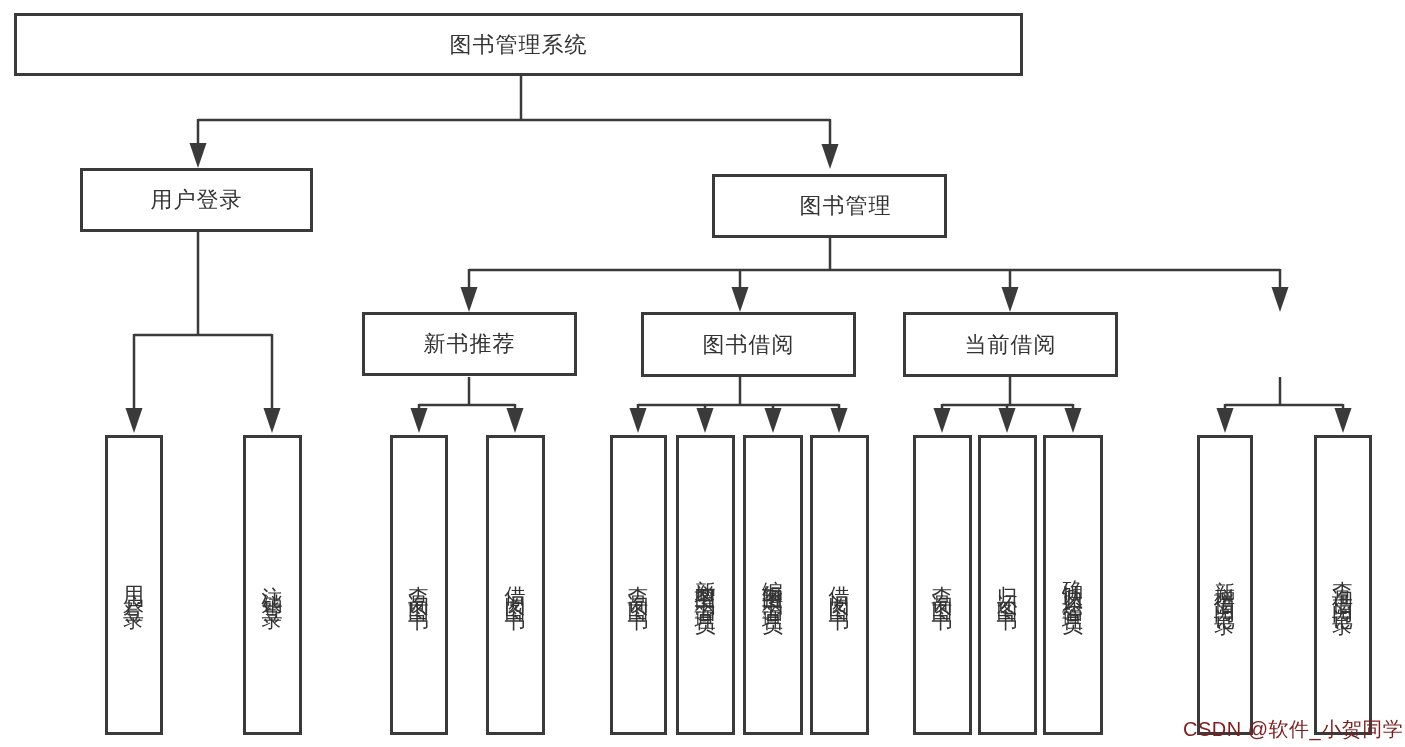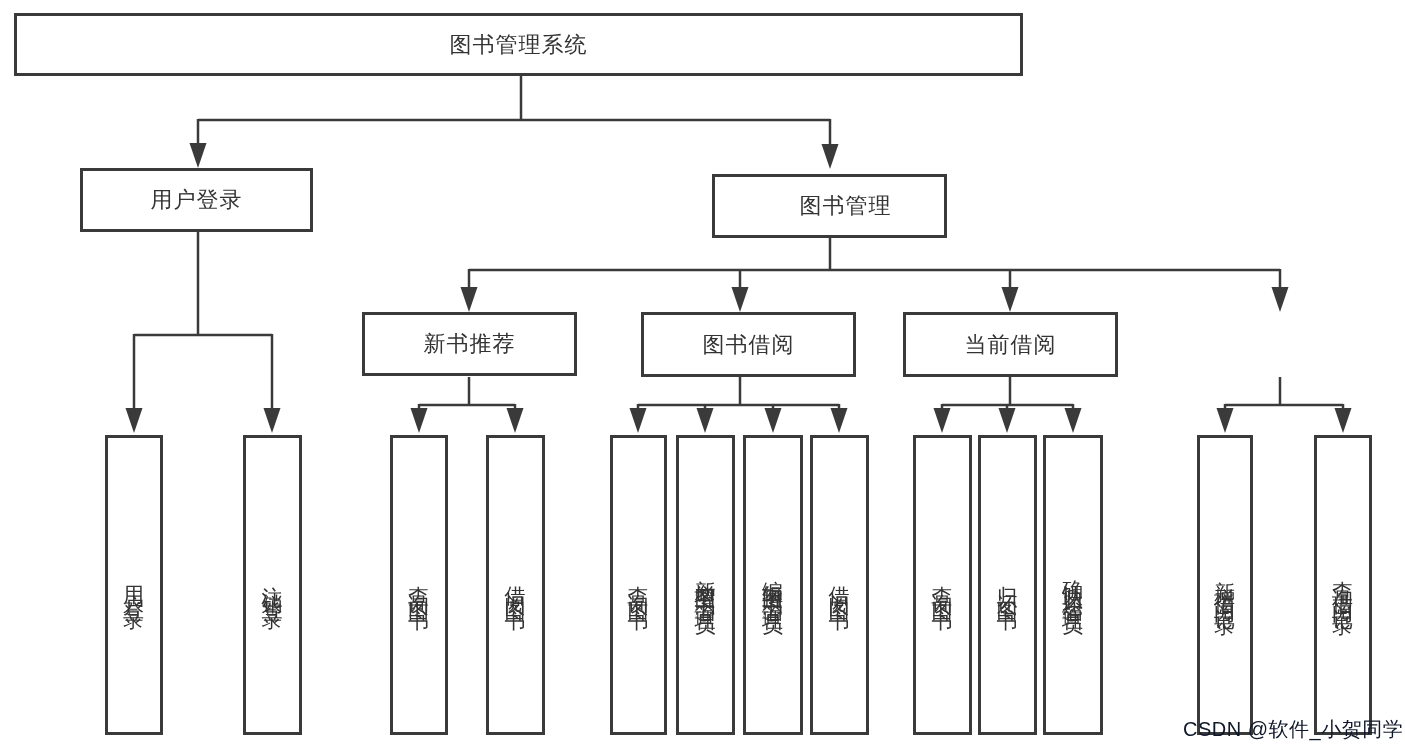--- a/index.html
+++ b/index.html
@@ -72,21 +72,21 @@
   .l-4b { left: 978px;  width: 59px; }
   .l-4c { left: 1043px; width: 60px; letter-spacing: 5px; }
   .l-5a { left: 1197px; width: 56px; letter-spacing: 7px; }
   .l-5b { left: 1314px; width: 58px; letter-spacing: 7px; }
   .watermark {
     position: absolute;
     left: 1183px;
     top: 716px;
     z-index: 3;
     font-size: 20px;
-    color: #0f172a;
+    color: #7f1d1d;
     letter-spacing: 0.5px;
     white-space: nowrap;
   }
 </style>
 </head>
 <body>
 
 <div class="canvas">
 
   <svg class="connectors" viewBox="0 0 1405 747" xmlns="http://www.w3.org/2000/svg">

